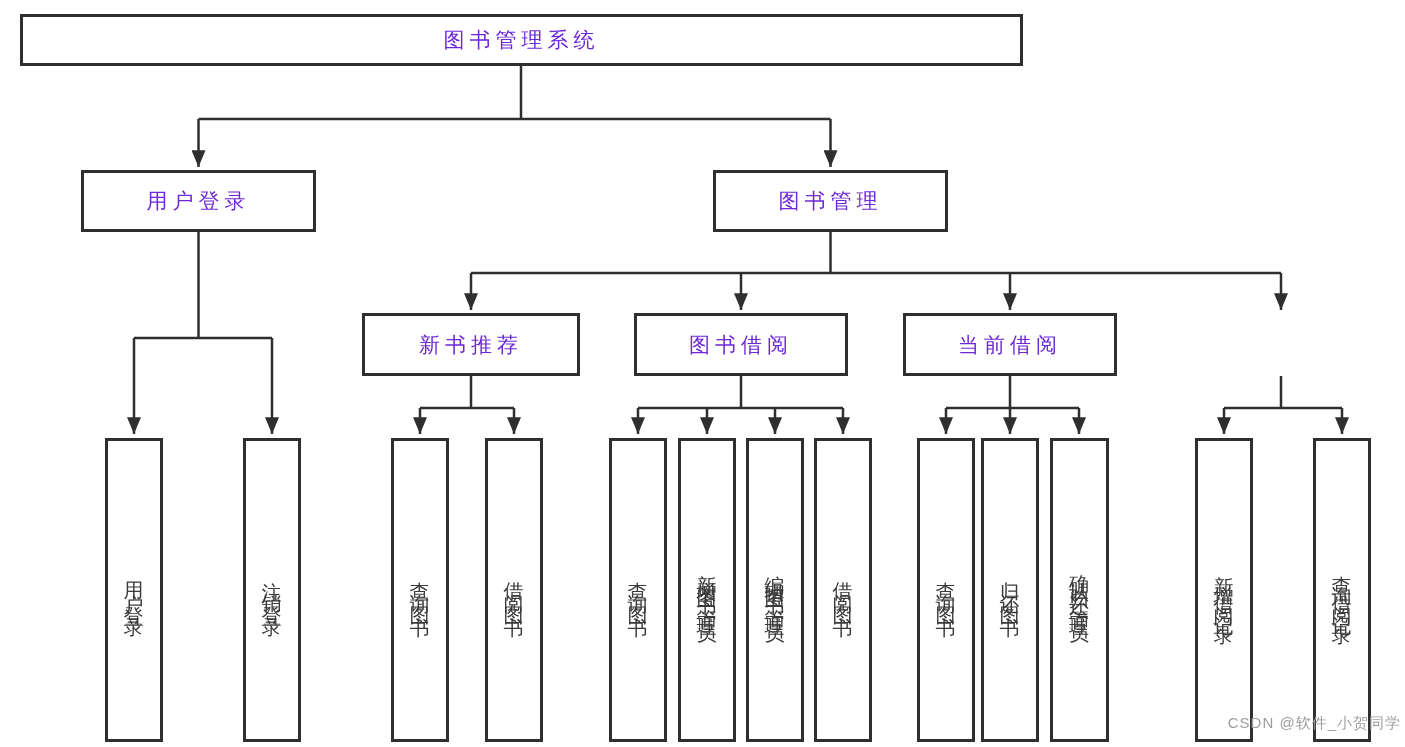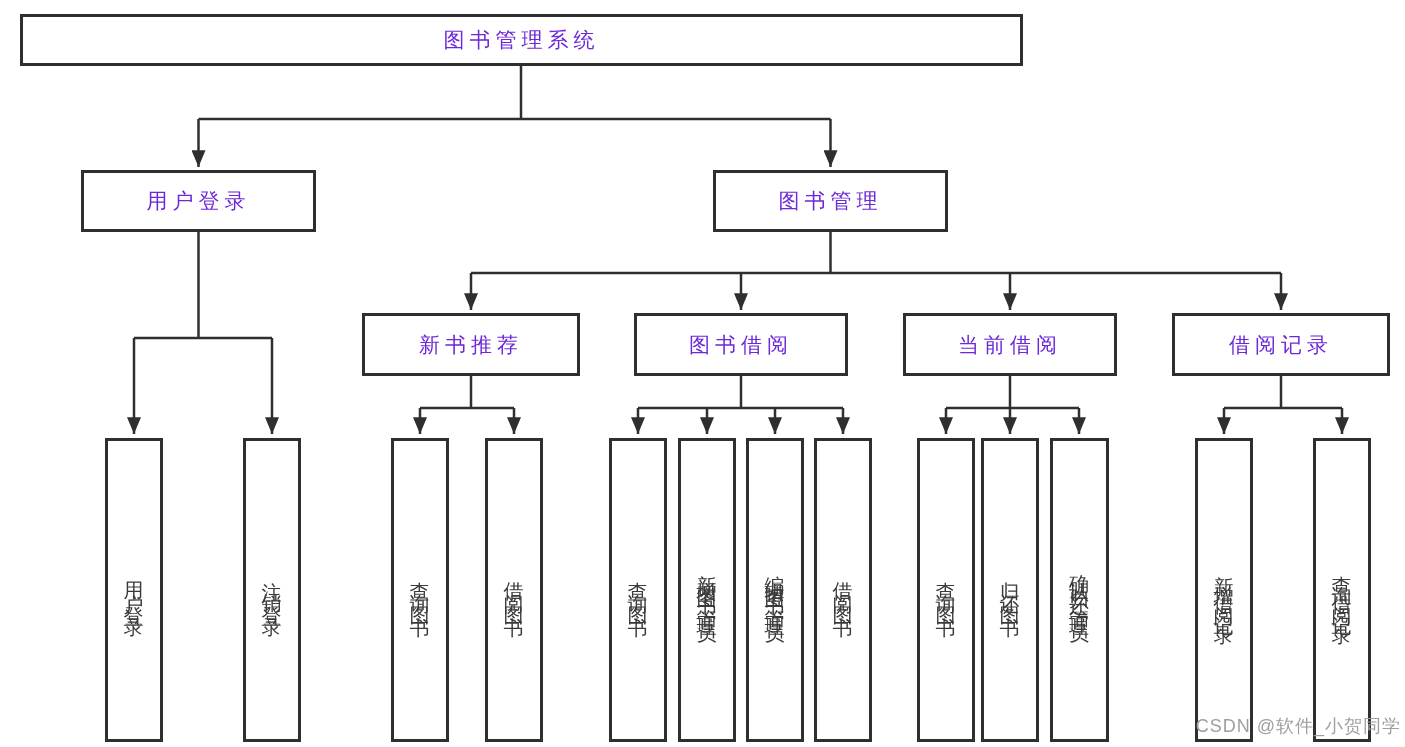--- a/index.html
+++ b/index.html
@@ -45,21 +45,21 @@
     line-height: 1;
     white-space: nowrap;
   }
   .leaf .loose  { letter-spacing: 12px; }
   .leaf .medium { letter-spacing: 10px; }
   .leaf .tight  { letter-spacing: 7px;  }
   .watermark {
     position: absolute;
     top: 714px;
     right: 4px;
-    font-size: 18px;
+    font-size: 15px;
     color: #9e9e9e;
     letter-spacing: 1px;
     z-index: 5;
     white-space: nowrap;
   }
 </style>
 </head>
 <body>
 
 <div class="stage">
@@ -127,23 +127,20 @@
 
   <div class="box" style="left:362px; top:313px; width:218px; height:63px;">
     <span class="hlabel">新书推荐</span>
   </div>
   <div class="box" style="left:634px; top:313px; width:214px; height:63px;">
     <span class="hlabel">图书借阅</span>
   </div>
   <div class="box" style="left:903px; top:313px; width:214px; height:63px;">
     <span class="hlabel">当前借阅</span>
   </div>
-  <div class="box" style="left:1172px; top:313px; width:218px; height:63px;">
-    <span class="hlabel">借阅记录</span>
-  </div>
 
   <div class="box leaf" style="left:105px; top:438px; width:58px; height:304px;">
     <span class="vlabel loose">用户登录</span>
   </div>
   <div class="box leaf" style="left:243px; top:438px; width:58px; height:304px;">
     <span class="vlabel loose">注销登录</span>
   </div>
 
   <div class="box leaf" style="left:391px; top:438px; width:58px; height:304px;">
     <span class="vlabel loose">查询图书</span>

